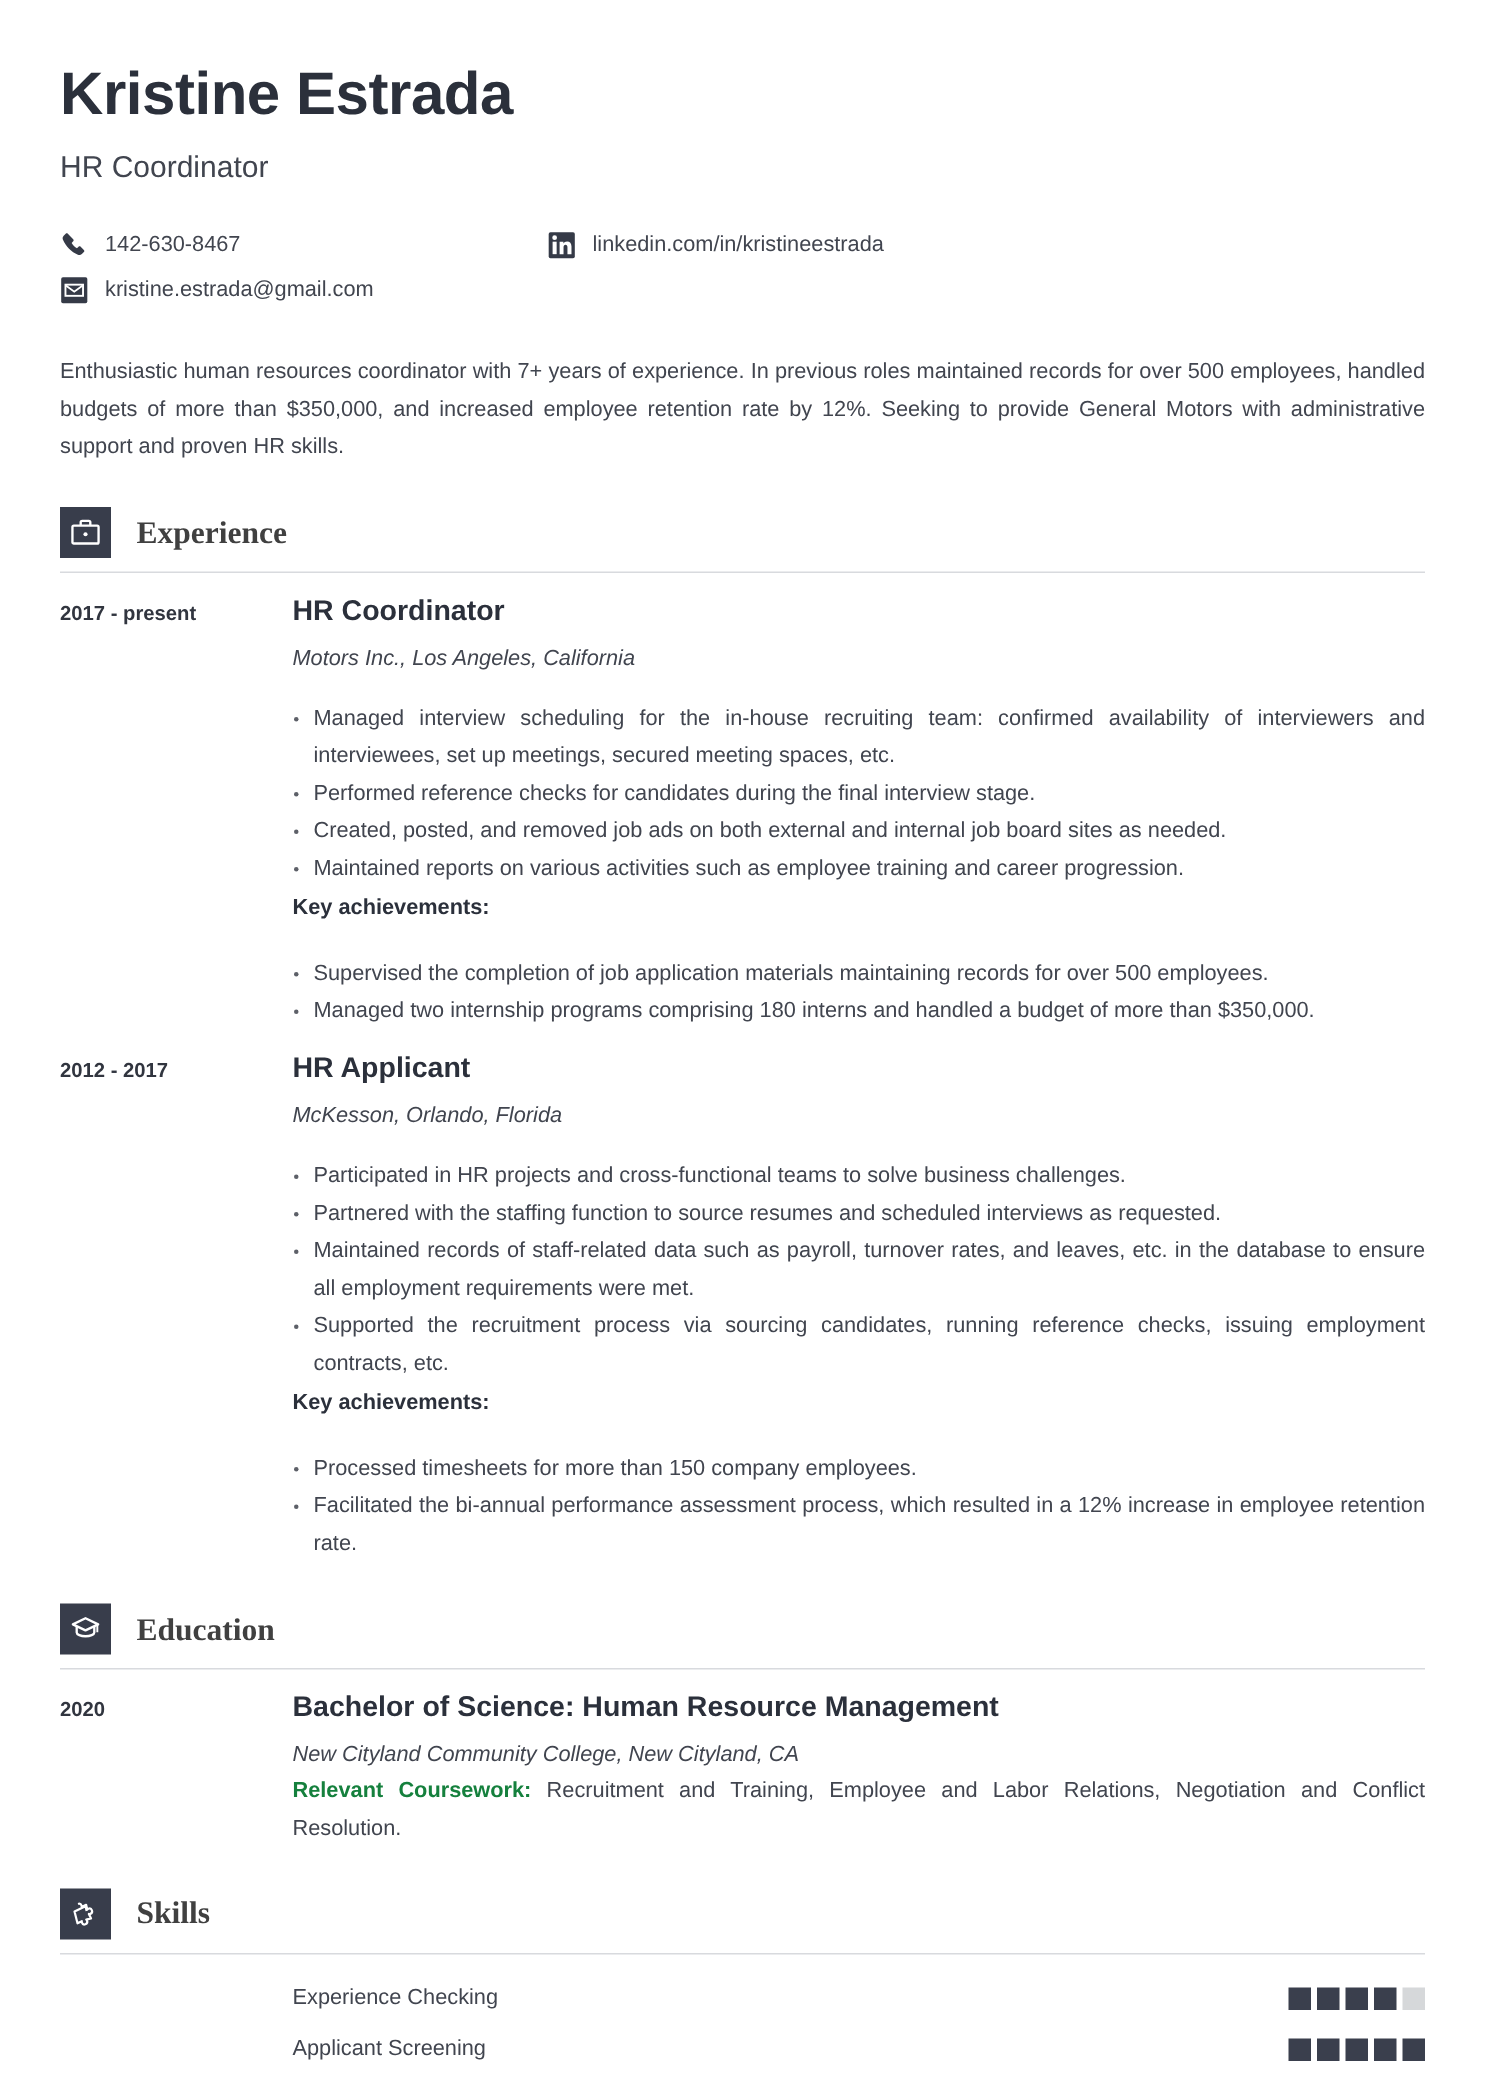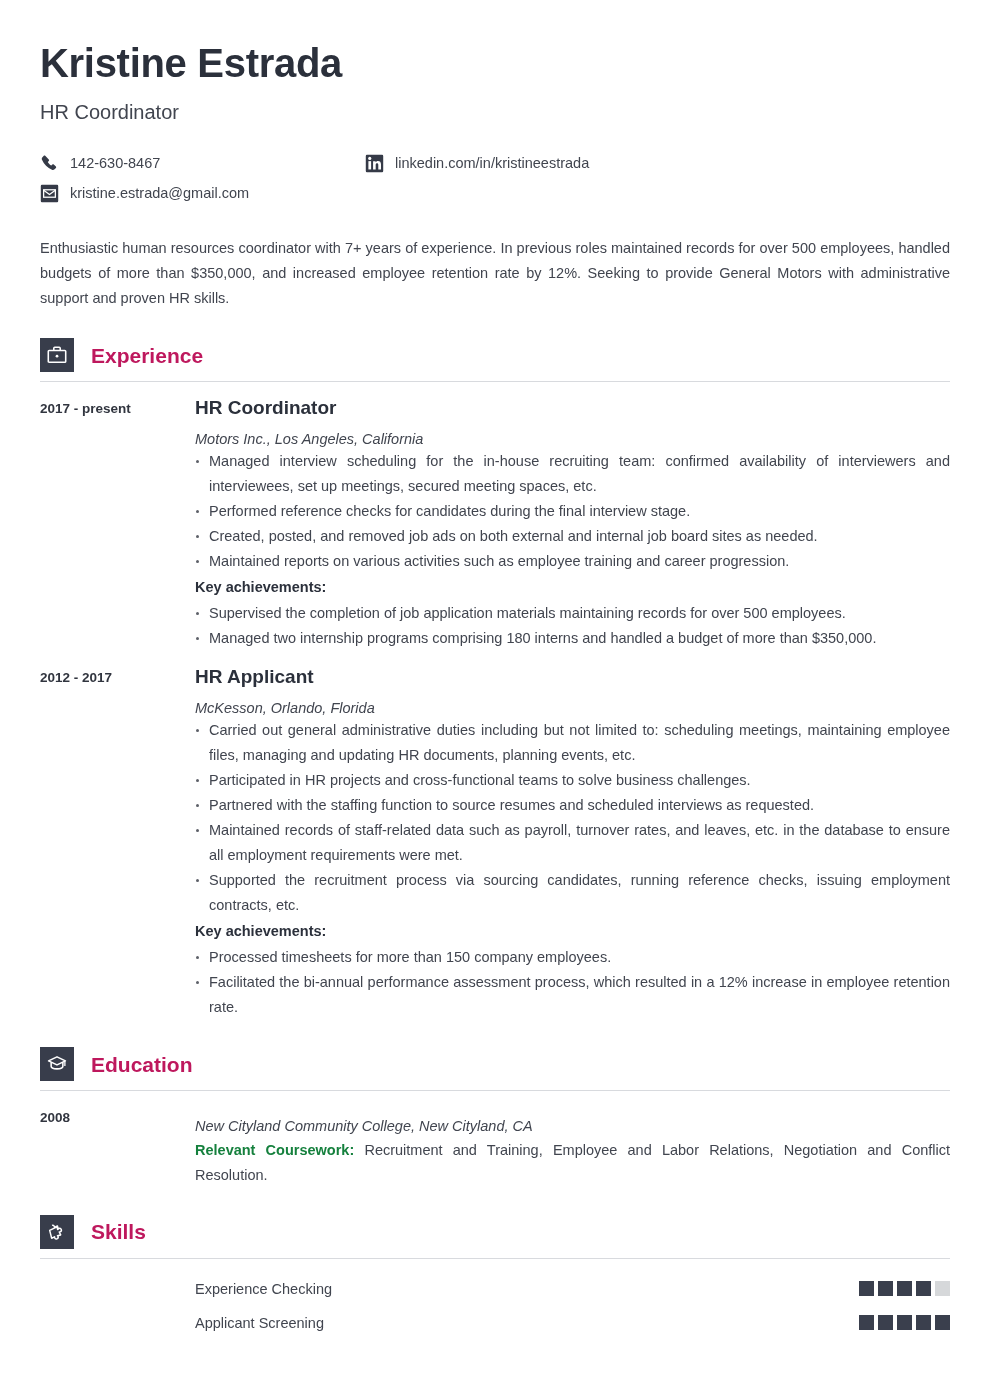--- a/index.html
+++ b/index.html
@@ -91,23 +91,24 @@
     background: #383d4b;
     flex: 0 0 34px;
     display: flex;
     align-items: center;
     justify-content: center;
   }
   .section-icon svg { display: block; }
   .section-title {
     font-size: 21px;
     font-weight: bold;
-    color: #be185d;
+    color: #404040;
     margin-left: 17px;
     line-height: 1;
+    font-family: Liberation Serif, serif;
   }
   .section-rule {
     height: 1px;
     background: #d8dade;
     margin-top: 9px;
     width: 100%;
   }
 
   
   .entry {
@@ -136,21 +137,21 @@
   }
   .entry-sub {
     font-size: 14.5px;
     font-style: italic;
     color: #41454f;
     margin-top: 12px;
     line-height: 1.2;
   }
   ul.bullets {
     list-style: none;
-    margin: 1px 0 0 0;
+    margin: 19px 0 0 0;
     padding: 0;
   }
   ul.bullets li {
     position: relative;
     padding-left: 14px;
     font-size: 14.5px;
     line-height: 25px;
     text-align: justify;
     color: #41454f;
     margin-top: 0;
@@ -288,21 +289,20 @@
         </ul>
       </div>
     </div>
 
     <div class="entry">
       <div class="entry-date">2012 - 2017</div>
       <div class="entry-body">
         <div class="entry-title">HR Applicant</div>
         <div class="entry-sub">McKesson, Orlando, Florida</div>
         <ul class="bullets">
-          <li>Carried out general administrative duties including but not limited to: scheduling meetings, maintaining employee files, managing and updating HR documents, planning events, etc.</li>
           <li>Participated in HR projects and cross-functional teams to solve business challenges.</li>
           <li>Partnered with the staffing function to source resumes and scheduled interviews as requested.</li>
           <li>Maintained records of staff-related data such as payroll, turnover rates, and leaves, etc. in the database to ensure all employment requirements were met.</li>
           <li>Supported the recruitment process via sourcing candidates, running reference checks, issuing employment contracts, etc.</li>
         </ul>
         <div class="key-achievements">Key achievements:</div>
         <ul class="bullets">
           <li>Processed timesheets for more than 150 company employees.</li>
           <li>Facilitated the bi-annual performance assessment process, which resulted in a 12% increase in employee retention rate.</li>
         </ul>
@@ -317,22 +317,23 @@
           <path d="M12 4.2 2.8 8.6 12 13l9.2-4.4L12 4.2z" fill="none" stroke="#ffffff" stroke-width="1.7" stroke-linejoin="round"></path>
           <path d="M5.6 10.2v4.3c0 1.5 2.9 2.8 6.4 2.8s6.4-1.3 6.4-2.8v-4.3" fill="none" stroke="#ffffff" stroke-width="1.7"></path>
           <path d="M20.6 8.9v5.4" fill="none" stroke="#ffffff" stroke-width="1.4"></path>
         </svg>
       </span>
       <span class="section-title">Education</span>
     </div>
     <div class="section-rule"></div>
 
     <div class="entry">
-      <div class="entry-date">2008</div>
+      <div class="entry-date">2020</div>
       <div class="entry-body">
+        <div class="entry-title">Bachelor of Science: Human Resource Management</div>
         <div class="entry-sub">New Cityland Community College, New Cityland, CA</div>
         <div class="coursework"><b>Relevant Coursework:</b><span> Recruitment and Training, Employee and Labor Relations, Negotiation and Conflict Resolution.</span></div>
       </div>
     </div>
   </div>
 
   <div class="section">
     <div class="section-head">
       <span class="section-icon">
         <svg width="22" height="22" viewBox="0 0 24 24">

